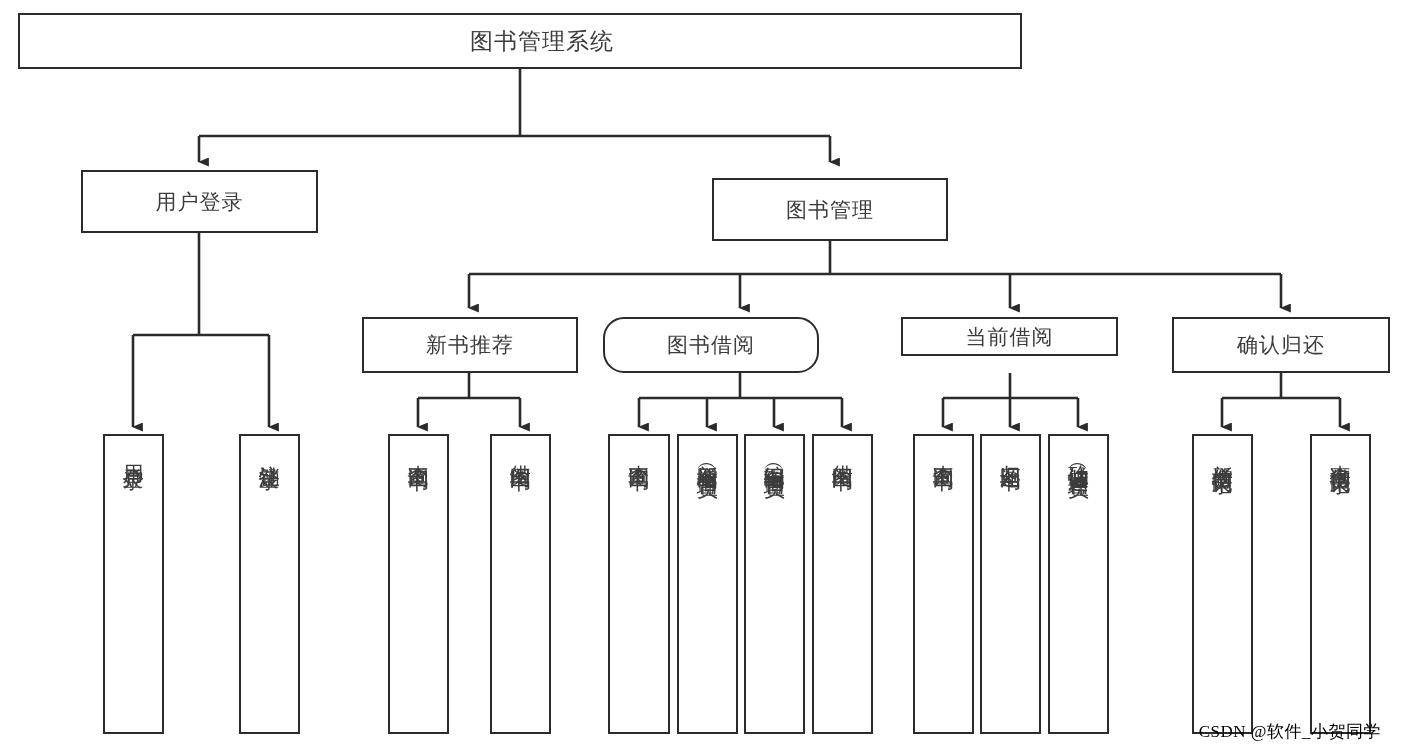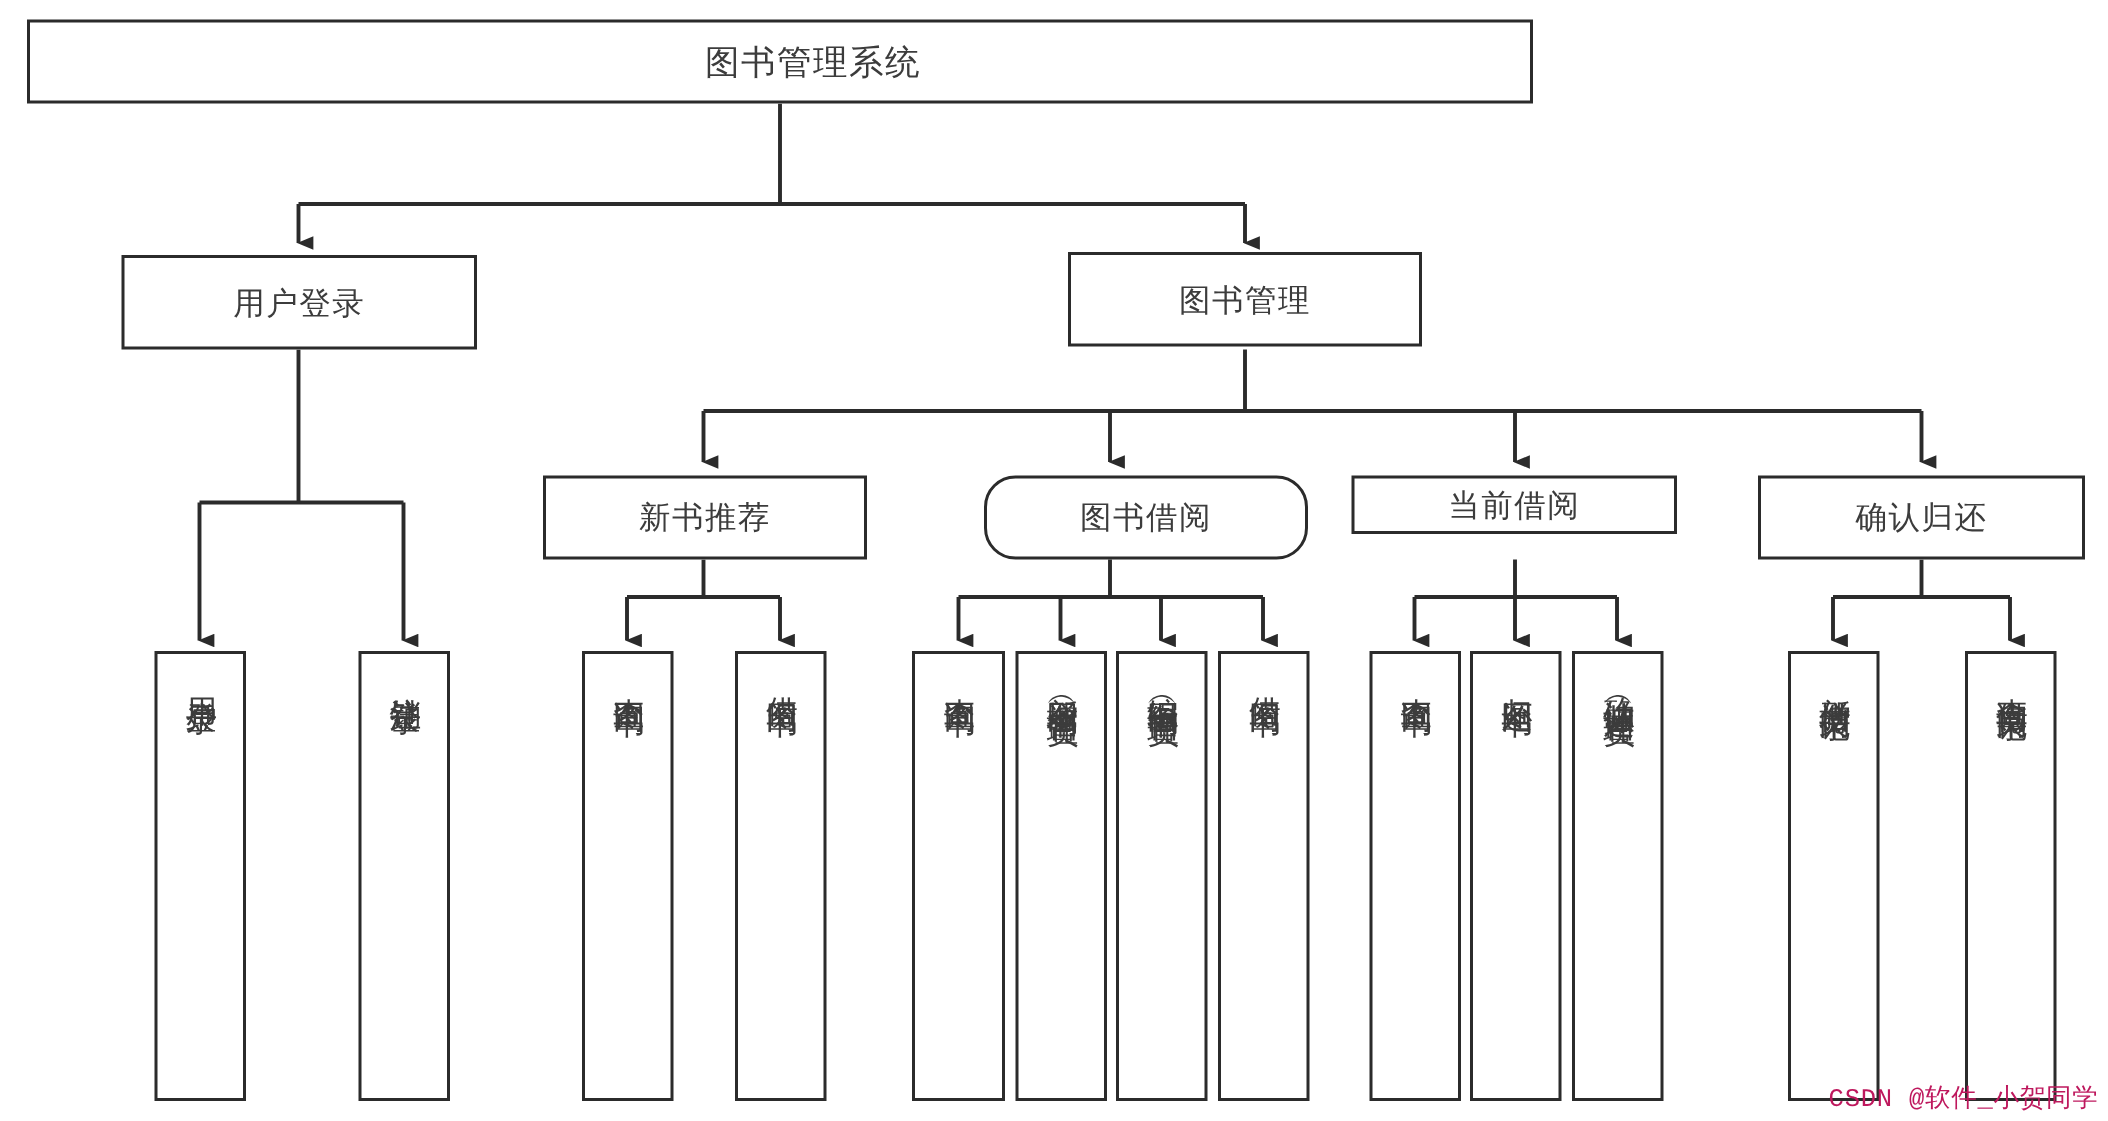--- a/index.html
+++ b/index.html
@@ -56,26 +56,26 @@
     writing-mode: vertical-rl;
     text-orientation: upright;
     font-size: 21px;
     line-height: 1.22;
     letter-spacing: 2px;
     white-space: nowrap;
     color: #3c3c3c;
   }
   #watermark {
     position: absolute;
-    right: 6px;
+    right: 24px;
     bottom: 4px;
     font-size: 17px;
-    color: #be185d;
+    color: #000000;
     letter-spacing: 0.5px;
-    font-family: Liberation Mono, monospace;
+    font-family: Liberation Serif, serif;
     pointer-events: none;
   }
 </style>
 </head>
 <body>
 
 <div id="diagram-root">
 
   <svg id="diagram-svg" viewBox="0 0 1405 747" xmlns="http://www.w3.org/2000/svg">
     <defs>
@@ -128,28 +128,28 @@
     </g>
   </svg>
 
   <div class="node-box node-root" style="left:18px; top:13px; width:1004px; height:56px;">
     <span>图书管理系统</span>
   </div>
 
   <div class="node-box node-l2" style="left:81px; top:170px; width:237px; height:63px;">
     <span>用户登录</span>
   </div>
-  <div class="node-box node-l2" style="left:712px; top:168px; width:236px; height:63px;">
+  <div class="node-box node-l2" style="left:712px; top:178px; width:236px; height:63px;">
     <span>图书管理</span>
   </div>
 
   <div class="node-box node-l3" style="left:362px; top:317px; width:216px; height:56px;">
     <span>新书推荐</span>
   </div>
-  <div class="node-box node-l3" style="left:656px; top:317px; width:216px; height:56px;border-radius:21px;">
+  <div class="node-box node-l3" style="left:603px; top:317px; width:216px; height:56px;border-radius:21px;">
     <span>图书借阅</span>
   </div>
   <div class="node-box node-l3" style="left:901px; top:317px; width:217px; height:39px;">
     <span>当前借阅</span>
   </div>
   <div class="node-box node-l3" style="left:1172px; top:317px; width:218px; height:56px;">
     <span>确认归还</span>
   </div>
 
   <div class="node-box node-leaf" style="left:103px; top:434px; width:61px; height:300px;">

